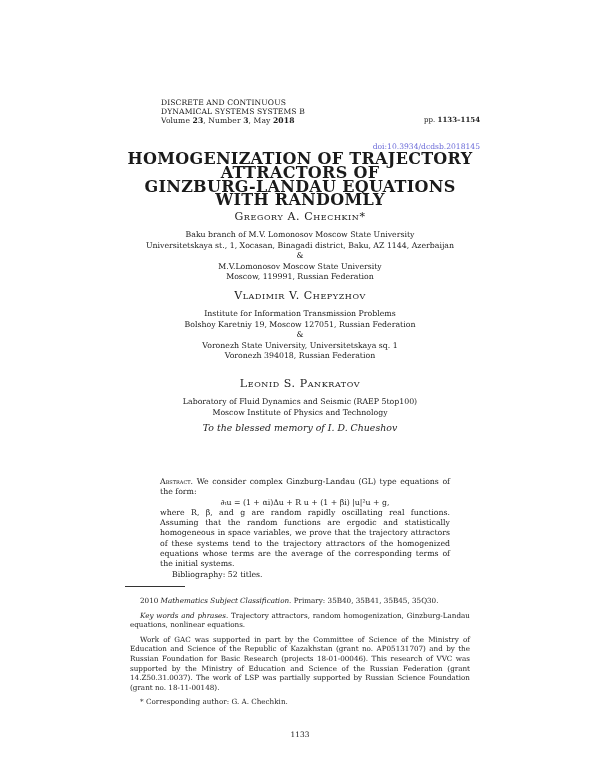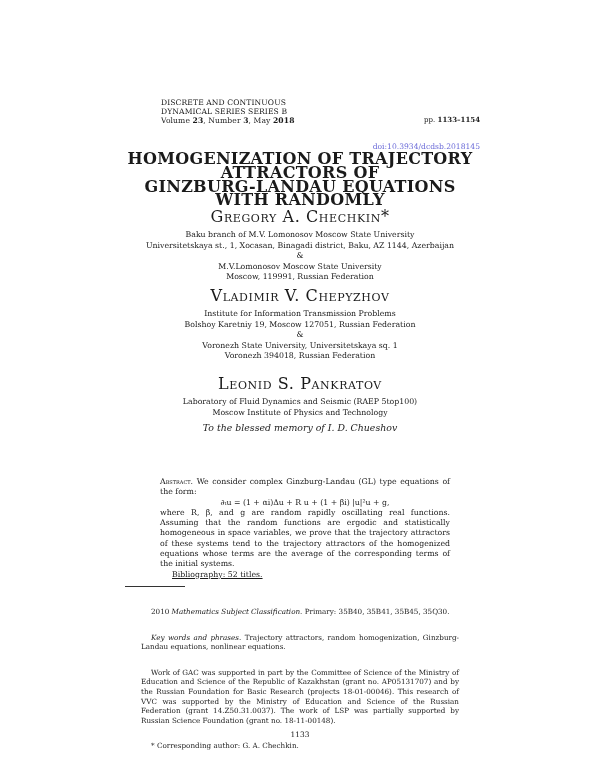--- a/index.html
+++ b/index.html
@@ -7,38 +7,38 @@
          font-family:"DejaVu Serif", "Liberation Serif", serif; color:#1a1a1a; }
   .abs { position:absolute; }
   .hdr { left:124px; top:98px; font-size:7.6px; line-height:9.2px; letter-spacing:0.1px;margin-left:37px; }
   .hdr b { font-weight:bold; }
   .doi { right:120px; top:98px; font-size:7.6px; color:#6a6ad8;margin-top:44px; }
   .pages { right:120px; top:115px; font-size:7px; }
   .pages b { font-weight:bold; }
   .title { left:120px; width:360px; top:152px; text-align:center; font-weight:bold;
            font-size:16px; line-height:13.8px; letter-spacing:0.3px; }
   .center { left:100px; width:400px; text-align:center; font-size:7.8px; line-height:10.4px; }
-  .author { font-variant:small-caps; font-size:16px; letter-spacing:0.6px; }
+  .author { font-variant:small-caps; font-size:11px; letter-spacing:0.6px; }
   .ded { left:100px; width:400px; top:422px; text-align:center; font-style:italic; font-size:9.4px; }
   .abstract { left:160px; width:290px; top:477px; font-size:7.8px; line-height:10.3px; text-align:justify; }
   .sc { font-variant:small-caps; }
   .eq { text-align:center; font-style:normal; }
-  .biblio { padding-left:12px;text-decoration:underline; }
+  .biblio { padding-left:12px; }
   .rule { left:125px; top:586px; width:60px; height:1px; background:#333; }
   .foot { left:125px; width:350px; top:591px; font-size:7.2px; line-height:9.6px; text-align:justify; }
-  .foot p { margin:16px; text-indent:10px; }
+  .foot p { margin:5px; text-indent:10px; }
   .pnum { left:0; width:600px; top:730px; text-align:center; font-size:7.4px; }
   i { font-style:italic; }
 </style>
 </head>
 <body>
 
 <div class="abs hdr">
   <div>DISCRETE AND CONTINUOUS</div>
-  <div>DYNAMICAL SERIES SERIES B</div>
+  <div>DYNAMICAL SYSTEMS SYSTEMS B</div>
   <div><span>Volume </span><b>23</b><span>, Number </span><b>3</b><span>, May </span><b>2018</b></div>
 </div>
 <div class="abs doi">doi:10.3934/dcdsb.2018145</div>
 <div class="abs pages"><span>pp. </span><b>1133–1154</b></div>
 
 <div class="abs title">
   <div>HOMOGENIZATION OF TRAJECTORY ATTRACTORS OF</div>
   <div>GINZBURG-LANDAU EQUATIONS WITH RANDOMLY</div>
 </div>
 

